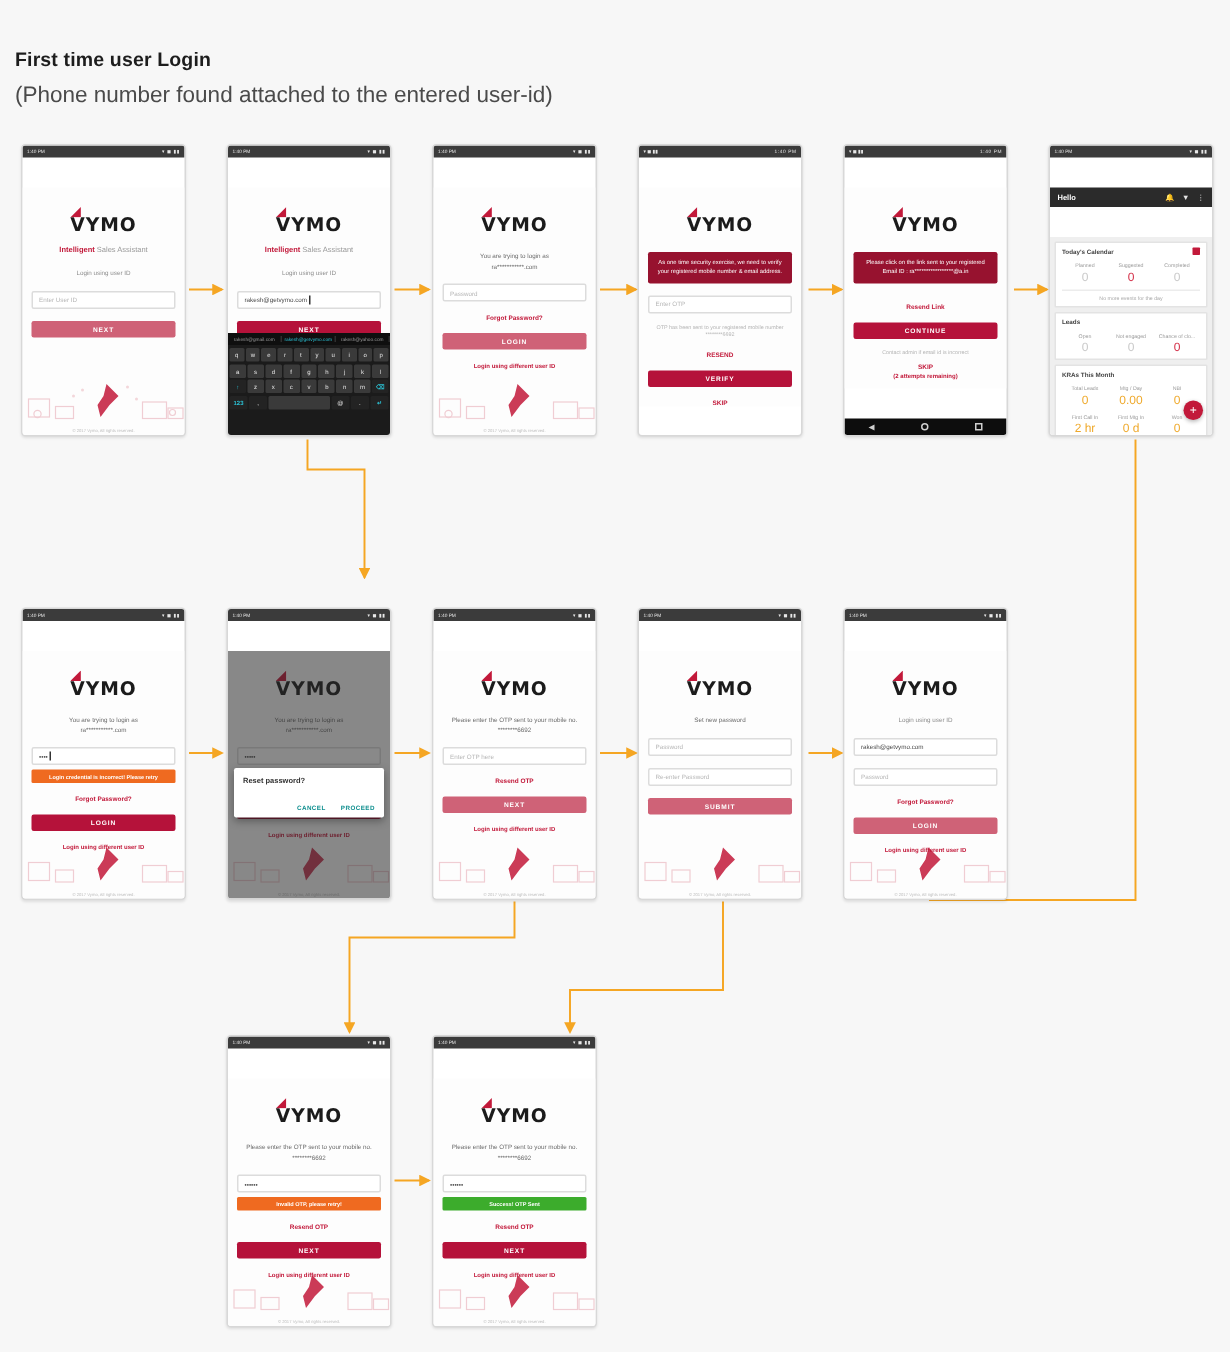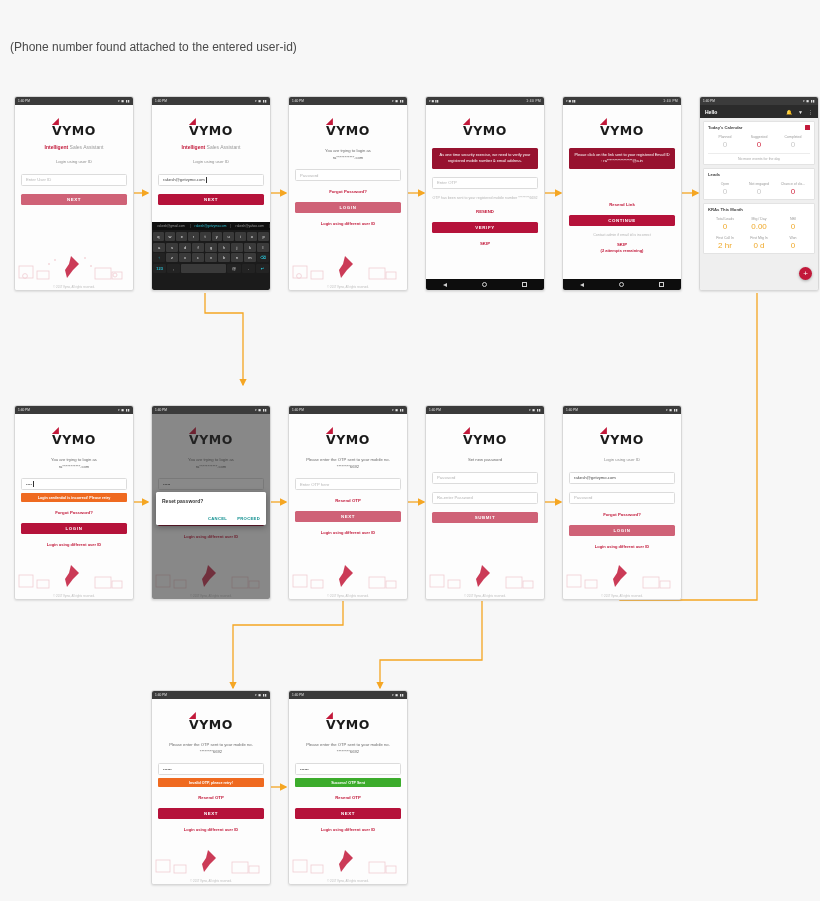--- a/index.html
+++ b/index.html
@@ -5,32 +5,32 @@
   * { box-sizing: border-box; }
   html, body { margin:0; padding:0; }
   body {
     width:820px; height:901px;
     background:#f7f7f7;
     font-family:"Liberation Sans", sans-serif;
     color:#222; overflow:hidden; position:relative;
   }
   .page-header { position:absolute; left:10px; top:32px; }
   .page-title { font-size:13px; font-weight:bold; color:#1d1d1d; letter-spacing:.1px;}
-  .page-sub { font-size:12px; color:#4a4a4a; margin-top:8px; }
+  .page-sub { font-size:15px; color:#4a4a4a; margin-top:8px; }
 
   
   #canvas { position:absolute; left:0; top:0; width:820px; height:901px; }
   svg.connectors { position:absolute; left:0; top:0; width:820px; height:901px; pointer-events:none; }
 
   
   .phone {
-    position:absolute; width:120px; height:195px;
+    position:absolute; width:110px; height:195px;
     background:#fff; border:1px solid #d8d8d8; border-radius:3px;
     box-shadow:0 1px 2px rgba(0,0,0,.10);
-    overflow:hidden; display:flex; flex-direction:column;
+    overflow:hidden; display:flex; flex-direction:column;gap:20px;
   }
   .statusbar {
     height:8px; background:#3b3b3b; color:#e8e8e8;
     font-size:3.2px; line-height:8px; padding:0 3px;
     display:flex; justify-content:space-between; align-items:center; flex:none;
   }
   .statusbar .right { letter-spacing:.4px; }
   .screen { flex:1; background:#fdfdfd; position:relative; display:flex; flex-direction:column; padding:0 6px; }
   .navbar { height:11px; background:#0d0d0d; flex:none; display:flex; align-items:center; justify-content:space-around; }
   .navbar i { display:block; width:5px; height:5px; border:.7px solid #cfcfcf; }
@@ -124,20 +124,21 @@
   .metric .mv.red { color:#d32c45; }
   .metric .mv.amber { color:#efa92b; }
   .emptyrow { text-align:center; font-size:3.5px; color:#a9a9a9; border-top:.6px solid #ececec; margin-top:4px; padding-top:3px; }
   .fab { position:absolute; right:6px; bottom:10px; width:13px; height:13px; border-radius:50%; background:#c2193a;
          color:#fff; font-size:8px; display:flex; align-items:center; justify-content:center; box-shadow:0 1px 3px rgba(0,0,0,.3); }
 </style>
 </head>
 <body>
 
 <div class="page-header">
+  <div class="page-title">First time user Login</div>
   <div class="page-sub">(Phone number found attached to the entered user-id)</div>
 </div>
 
 <div id="canvas">
 
 <svg class="connectors">
   <defs>
     <marker id="ar" markerWidth="6" markerHeight="6" refX="5" refY="3" orient="auto">
       <path d="M0,0 L6,3 L0,6 z" fill="#f5a623"></path>
     </marker>

